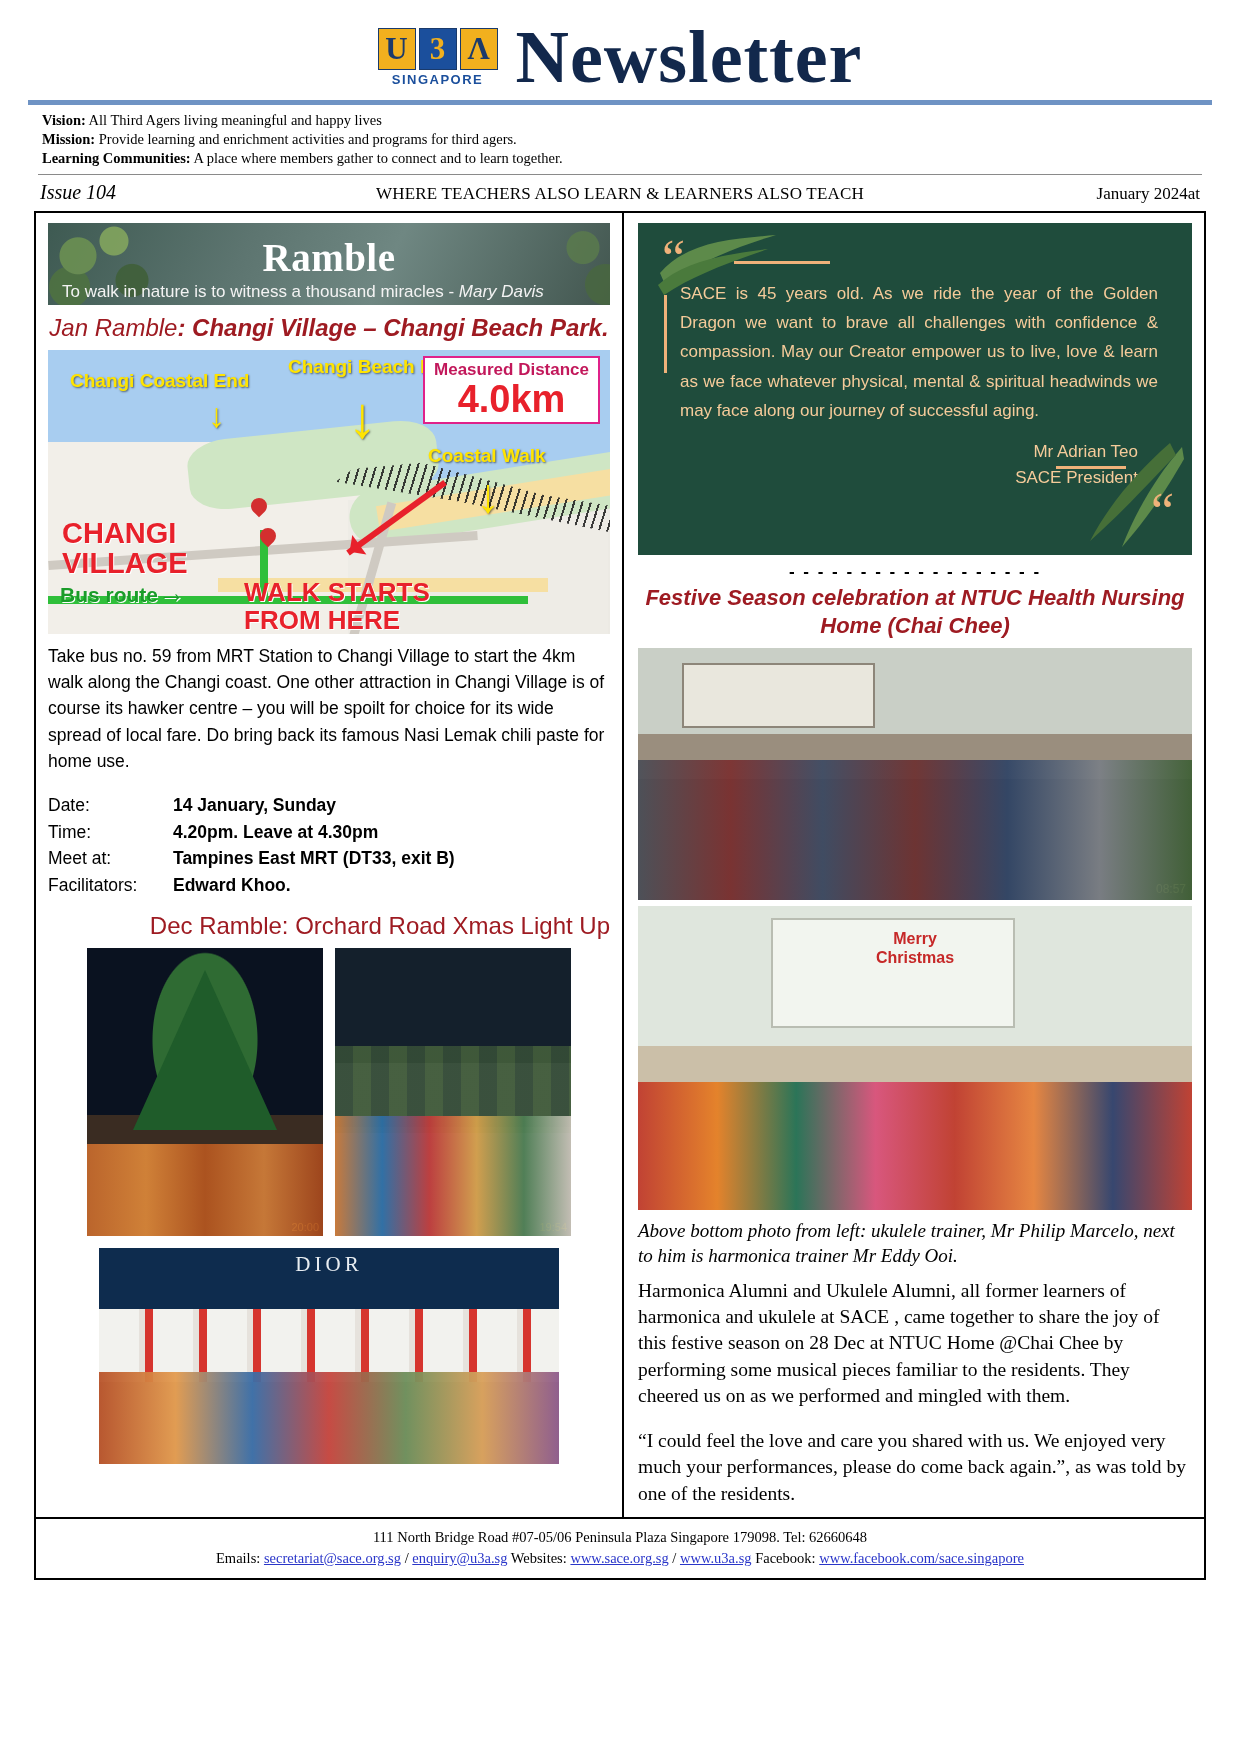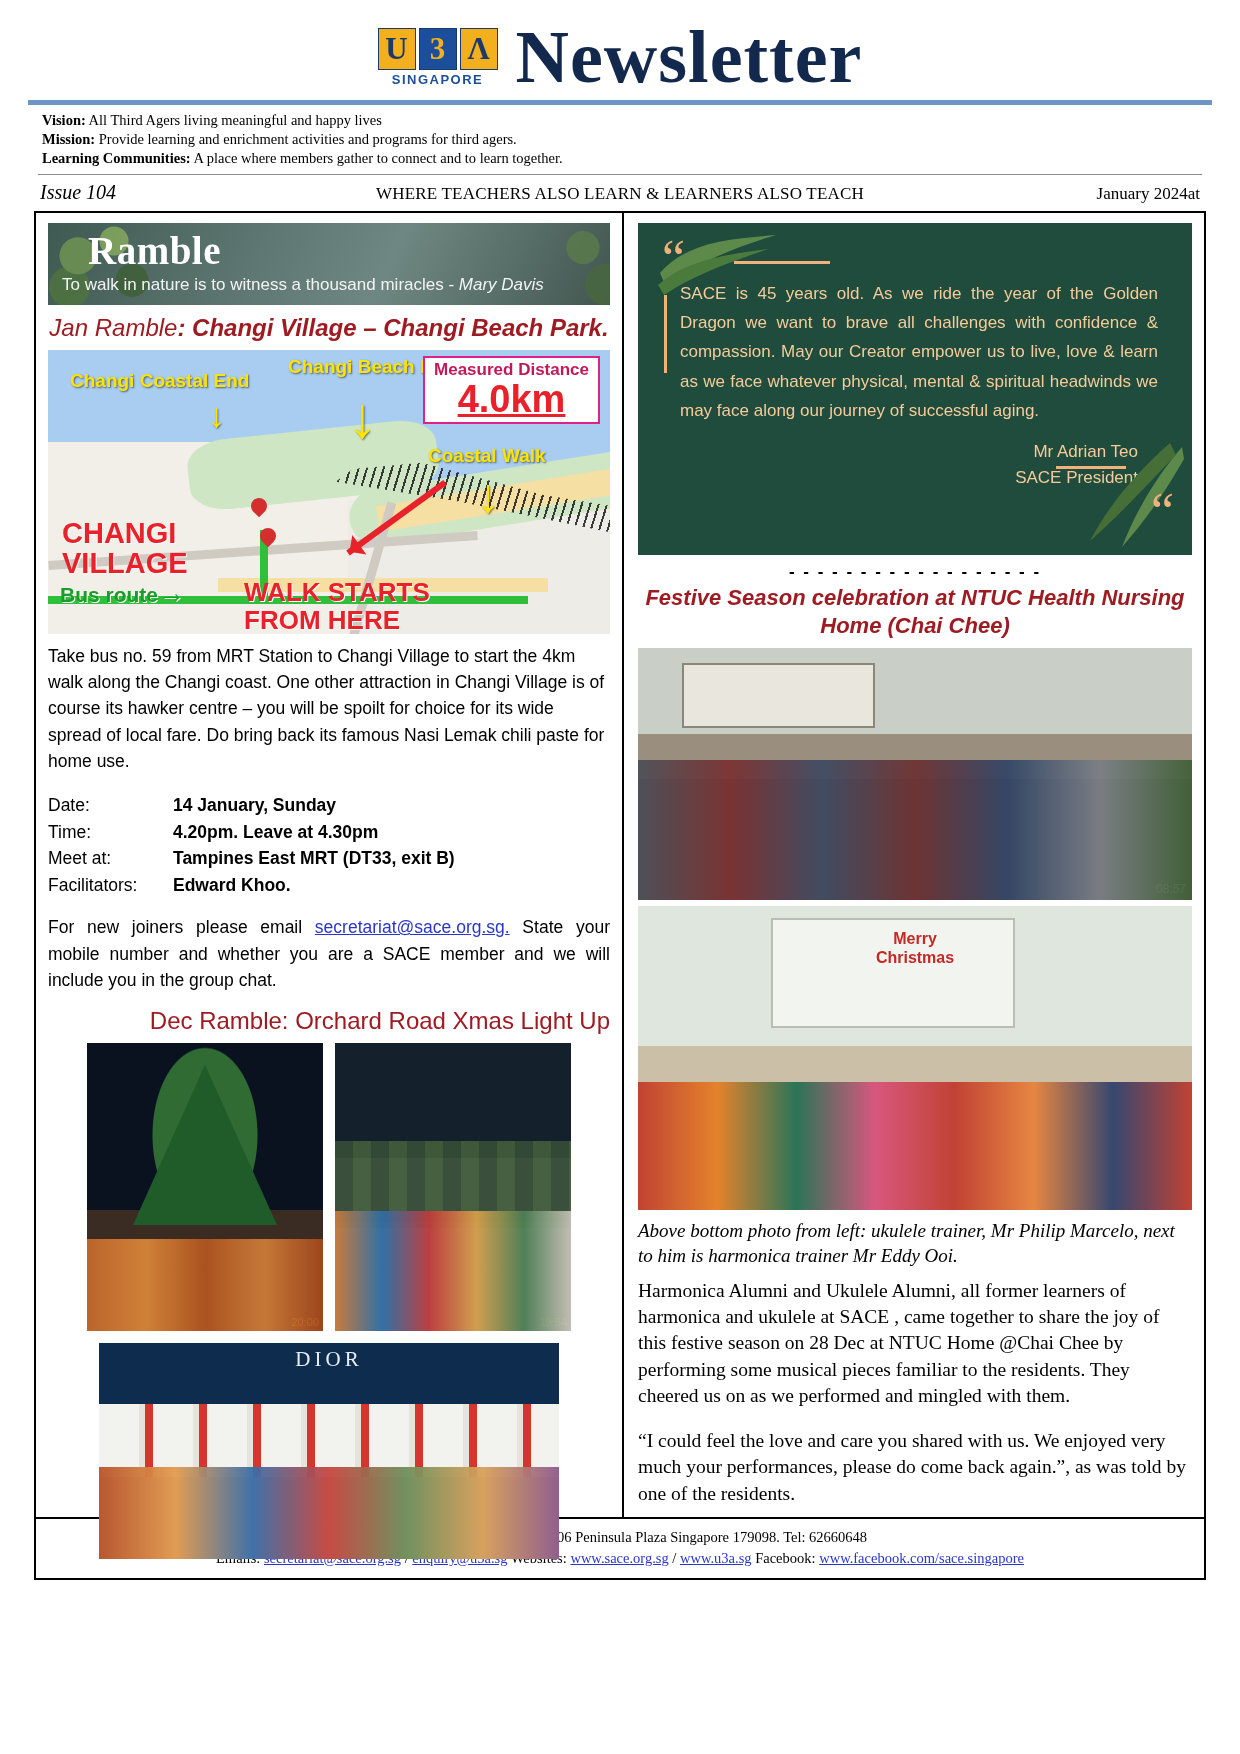--- a/index.html
+++ b/index.html
@@ -54,22 +54,22 @@
   .ramble-banner::before { content:""; position:absolute; left:0; top:0; width:120px; height:82px;
         background:radial-gradient(circle at 25% 40%, #6e9352 0 18px, transparent 19px),
                    radial-gradient(circle at 55% 22%, #86a95e 0 14px, transparent 15px),
                    radial-gradient(circle at 18% 78%, #4f7340 0 20px, transparent 21px),
                    radial-gradient(circle at 70% 70%, #3f5f37 0 16px, transparent 17px);
         opacity:.85; }
   .ramble-banner::after { content:""; position:absolute; right:0; top:0; width:90px; height:82px;
         background:radial-gradient(circle at 70% 30%, #5b7c4c 0 16px, transparent 17px),
                    radial-gradient(circle at 95% 75%, #49683f 0 20px, transparent 21px);
         opacity:.8; }
-  .ramble-title { position:relative; color:#fff; font-weight:bold;
-        font-size:39px; font-family:"Liberation Serif", serif; padding-top:5px; letter-spacing:.5px;margin-left:40px; }
+  .ramble-title { position:relative; text-align:center; color:#fff; font-weight:bold;
+        font-size:39px; font-family:"Liberation Serif", serif; padding-top:12px; letter-spacing:.5px; }
   .ramble-sub { position:relative; color:#f3f3f3; font-family:"Liberation Sans", sans-serif;
         font-size:17px; padding:2px 0 0 14px; }
   .ramble-sub i { font-style:italic; }
 
   .jan-head { text-align:center; font-size:24px; margin:9px 0 8px 0; color:#9e1b22;
               font-family:"Liberation Sans", sans-serif; }
   .jan-head .plain { font-style:italic; font-weight:normal; color:#9e1b22; }
   .jan-head .bold { font-style:italic; font-weight:bold; color:#9e1b22; }
 
   
@@ -106,21 +106,21 @@
   .map-arrow { position:absolute; color:#ffe400; font-size:34px; font-weight:bold;
                text-shadow:1px 1px 2px rgba(0,0,0,.5); line-height:1; }
   .map-red { position:absolute; color:#e8212b; font-weight:bold;
              font-family:"Liberation Sans", sans-serif; text-shadow:1px 1px 0 #fff; }
   .map-green { position:absolute; color:#1a9c2a; font-weight:bold; font-size:21px;
                text-shadow:1px 1px 0 #fff; }
   .measure-box { position:absolute; right:10px; top:6px; background:#fff; border:2px solid #e0218a;
                  padding:2px 9px 4px 9px; text-align:center; }
   .measure-box .m1 { color:#c2185b; font-weight:bold; font-size:17px; font-family:"Liberation Sans", sans-serif; }
   .measure-box .m2 { color:#e8212b; font-weight:bold; font-size:38px; line-height:1;
-                     font-family:"Liberation Sans", sans-serif;text-decoration:underline; }
+                     font-family:"Liberation Sans", sans-serif; }
   .pin { position:absolute; width:16px; height:16px; background:#d32f2f; border-radius:50% 50% 50% 0;
          transform:rotate(-45deg); }
   .bigarrow { position:absolute; left:300px; top:200px; width:120px; height:6px; background:#e8212b;
               transform:rotate(-36deg); transform-origin:left center; }
   .bigarrow::after { content:""; position:absolute; left:-10px; top:-9px; border:12px solid transparent;
               border-right-color:#e8212b; }
 
   
   .body-p { font-family:"Liberation Sans", sans-serif; font-size:17.5px; line-height:1.5;
             margin:9px 0 0 0; text-align:left; }
@@ -326,23 +326,20 @@
         <div class="d-row">
           <div class="d-key">Meet at:</div>
           <div class="d-val">Tampines East MRT (DT33, exit B)</div>
         </div>
         <div class="d-row">
           <div class="d-key">Facilitators:</div>
           <div class="d-val">Edward Khoo.</div>
         </div>
       </div>
 
-      <p class="body-p just" style="margin-top:16px;">
-        <span>For new joiners please email </span><a class="link" href="#">secretariat@sace.org.sg.</a><span> State your mobile number and whether you are a SACE member and we will include you in the group chat.</span>
-      </p>
 
       <div class="dec-head">
         <span class="plain">Dec Ramble</span><span class="bold">: Orchard Road Xmas Light Up</span>
       </div>
 
       <div class="photos-row">
         <div class="ph ph-tree">
           <span class="ts">20:00</span>
         </div>
         <div class="ph ph-street">

